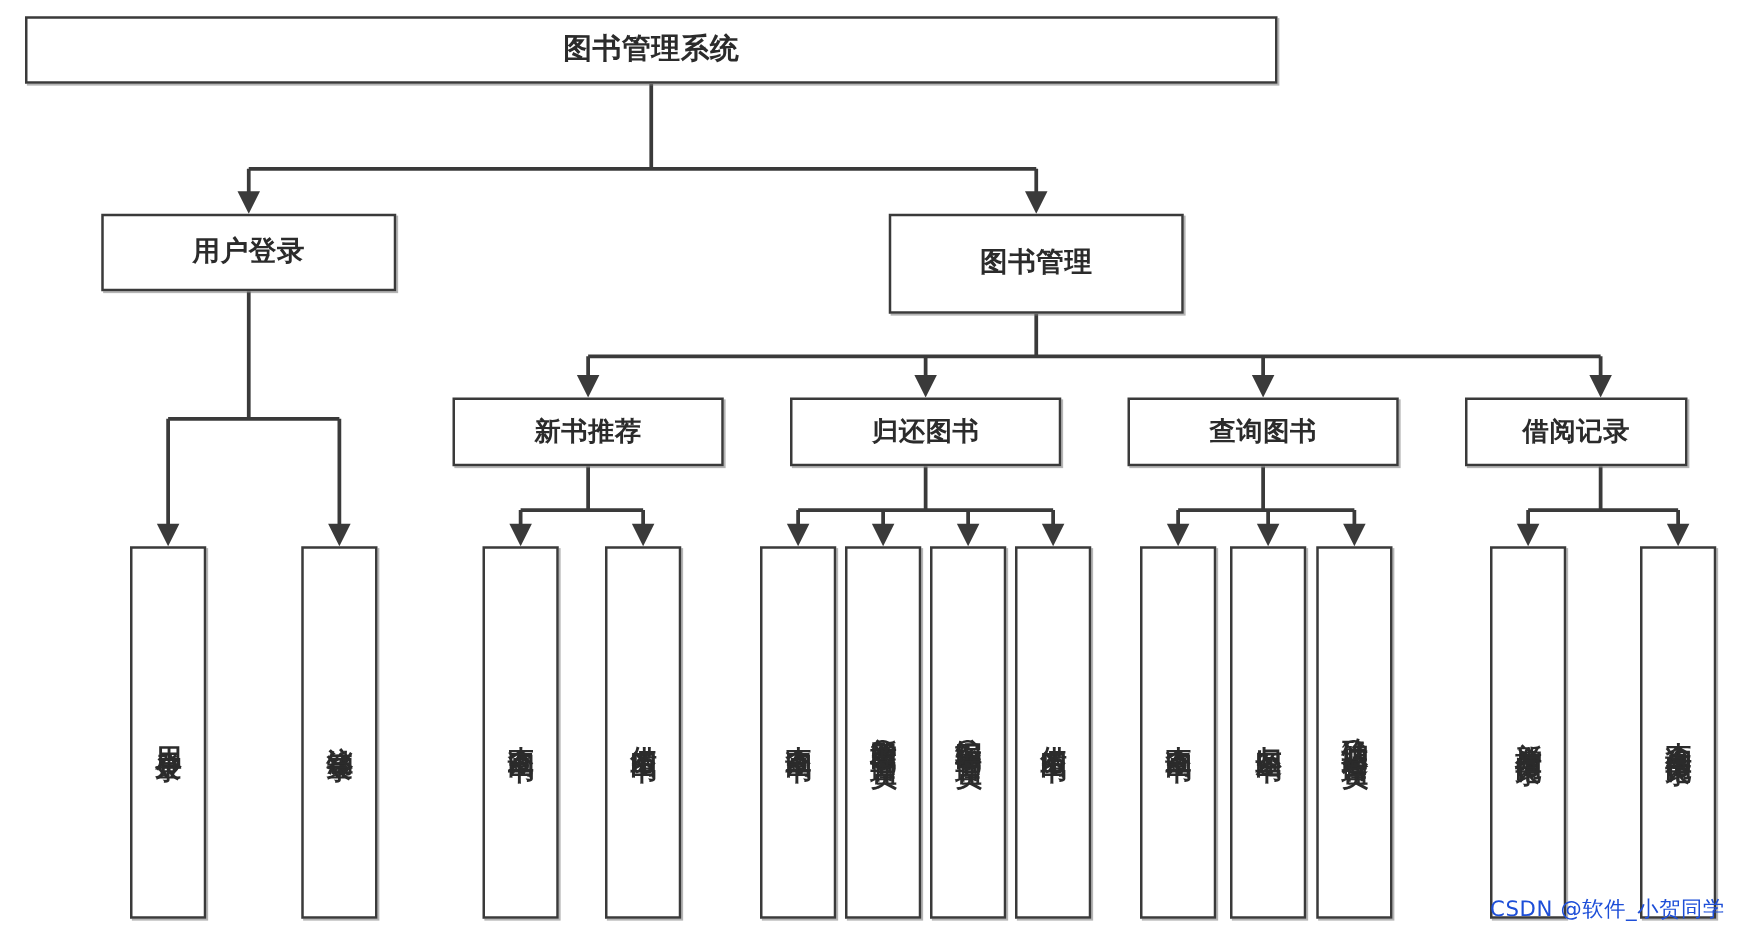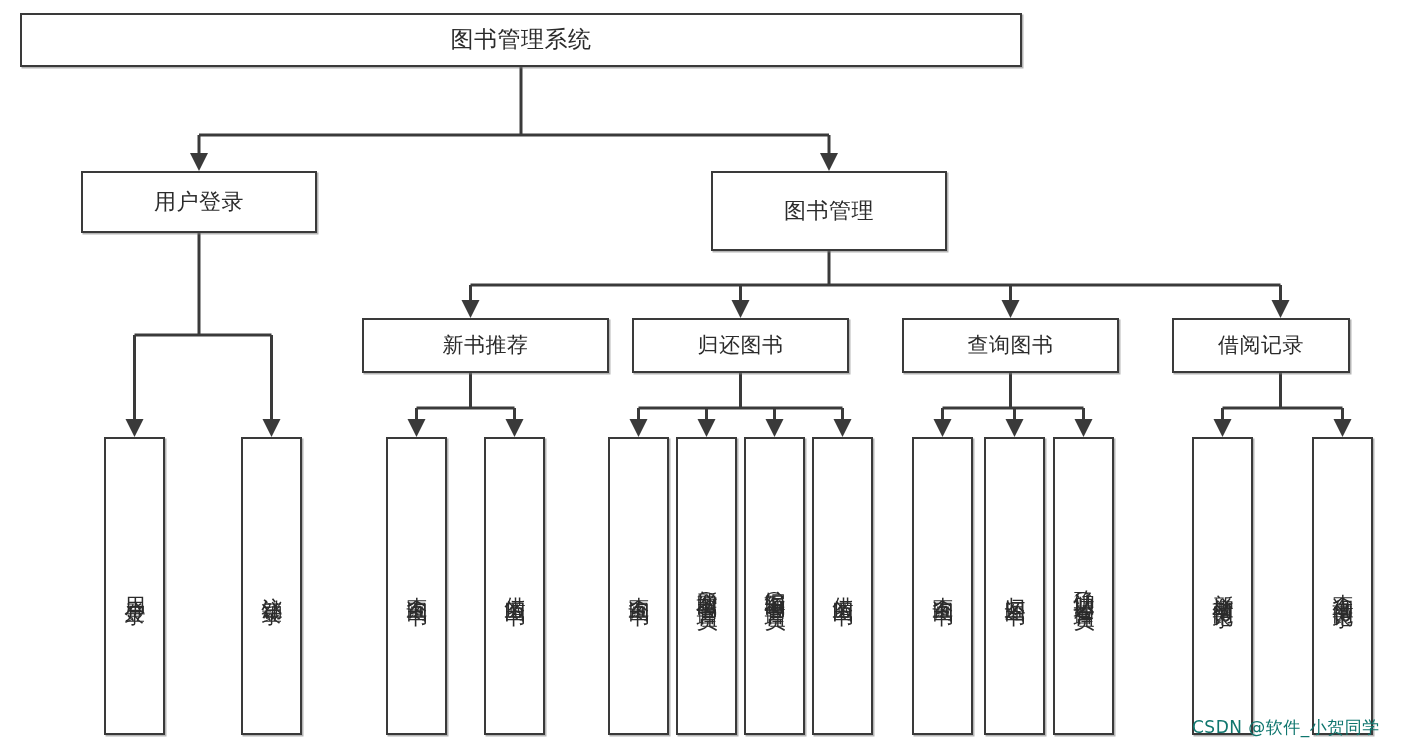--- a/index.html
+++ b/index.html
@@ -40,29 +40,29 @@
   }
   .node.vert {
     writing-mode: vertical-rl;
     text-orientation: upright;
   }
   .node .label {
     display: block;
     line-height: 1.18;
     letter-spacing: 0.5px;
     white-space: nowrap;
-    font-weight: 400;
+    font-weight: 700;
   }
   .node.root .label { font-size: 23px; }
   .node.l1 .label  { font-size: 22px; }
   .node.l2 .label  { font-size: 21px; }
   .node.leaf .label { font-size: 21px; letter-spacing: 3px; }
   .watermark {
     position: absolute;
-    color: #0f766e;
+    color: #1d4ed8;
     font-size: 17px;
     white-space: nowrap;
     letter-spacing: 0.5px;
   }
 </style>
 </head>
 <body>
 
 <div id="canvas">
   <svg id="wires" viewBox="0 0 1405 747">
@@ -122,21 +122,21 @@
   <div id="nodes-layer">
       <div class="node root horiz" style="left: 20px; top: 13px; width: 1002px; height: 54px;">
         <span class="label">图书管理系统</span>
       </div>
       <div class="node l1 horiz" style="left: 81px; top: 171px; width: 236px; height: 62px;">
         <span class="label">用户登录</span>
       </div>
       <div class="node l1 horiz" style="left: 711px; top: 171px; width: 236px; height: 80px;">
         <span class="label">图书管理</span>
       </div>
-      <div class="node l2 horiz" style="left: 362px; top: 318px; width: 247px; height: 55px;">
+      <div class="node l2 horiz" style="left: 362px; top: 318px; width: 217px; height: 55px;">
         <span class="label">新书推荐</span>
       </div>
       <div class="node l2 horiz" style="left: 632px; top: 318px; width: 217px; height: 55px;">
         <span class="label">归还图书</span>
       </div>
       <div class="node l2 horiz" style="left: 902px; top: 318px; width: 217px; height: 55px;">
         <span class="label">查询图书</span>
       </div>
       <div class="node l2 horiz" style="left: 1172px; top: 318px; width: 178px; height: 55px;">
         <span class="label">借阅记录</span>

